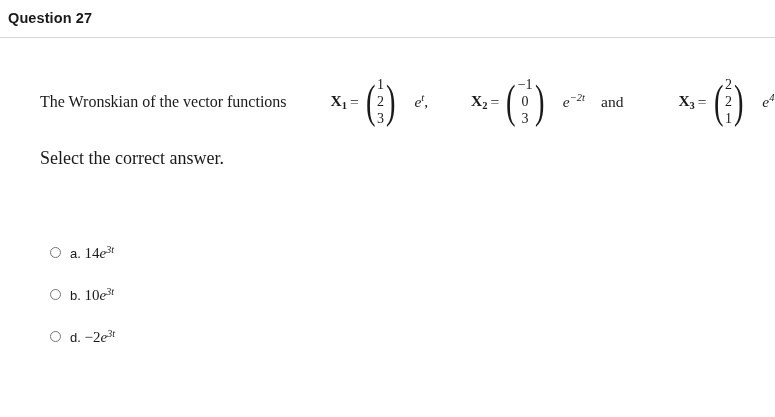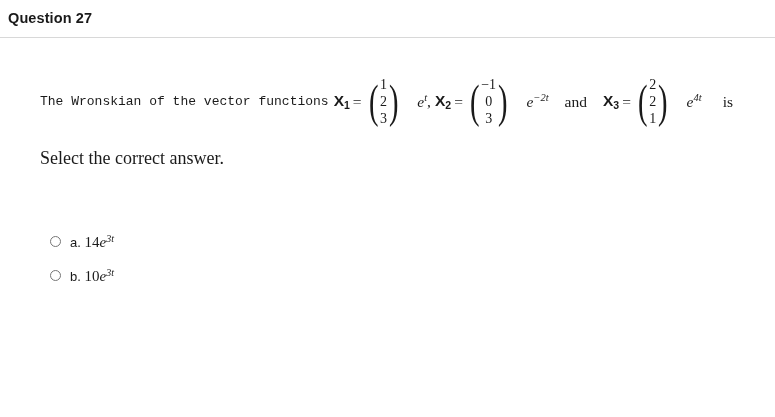--- a/index.html
+++ b/index.html
@@ -49,28 +49,29 @@
     left: 40px;
     top: 76px;
     font-family: "Liberation Serif", serif;
     font-size: 15.5px;
     color: #1a1a1a;
     white-space: nowrap;
     display: flex;
     align-items: center;
   }
   .stem-text {
-    font-family: Liberation Mono, monospace;
-    font-size: 13px;
+    font-family: Liberation Serif, serif;
+    font-size: 16px;
   }
   .vname {
-    font-family: Liberation Sans, sans-serif;
+    font-family: Liberation Serif, serif;
     font-weight: bold;
     font-size: 15.5px;
     font-style: normal;
+    margin-left: 39px;
   }
   .vname sub {
     font-size: 10.5px;
     font-weight: bold;
     vertical-align: -0.25em;
   }
   .eq {
     font-family: "Liberation Serif", serif;
     font-size: 15.5px;
     margin: 0 3px;
@@ -148,20 +149,21 @@
     position: absolute;
     left: 50px;
     top: 226px;
     width: 400px;
   }
   .option {
     display: flex;
     align-items: center;
     height: 31px;
     margin-bottom: 3px;
+    margin-top: 11px;
   }
   .radio {
     width: 11px;
     height: 11px;
     border: 1px solid #767676;
     border-radius: 50%;
     background: #ffffff;
     box-sizing: border-box;
     margin-right: 9px;
     flex: none;
@@ -262,17 +264,24 @@
 
     <div class="option">
       <span class="radio"></span>
       <span class="option-label">
         <span class="lead">b.</span>
         <span class="math"><span>10</span><i>e</i><sup>3t</sup></span>
       </span>
     </div>
 
 
+    <div class="option">
+      <span class="radio"></span>
+      <span class="option-label">
+        <span class="lead">d.</span>
+        <span class="math"><span>−2</span><i>e</i><sup>3t</sup></span>
+      </span>
+    </div>
 
 
   </div>
 
 </div>
 
 </body></html>

